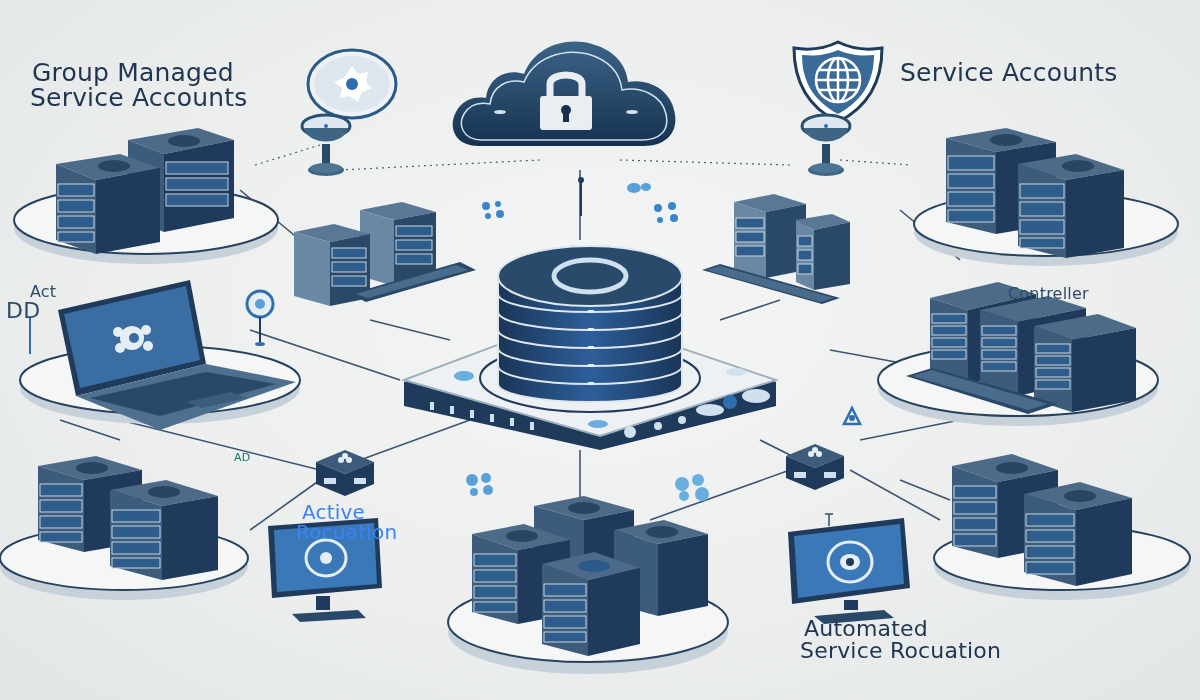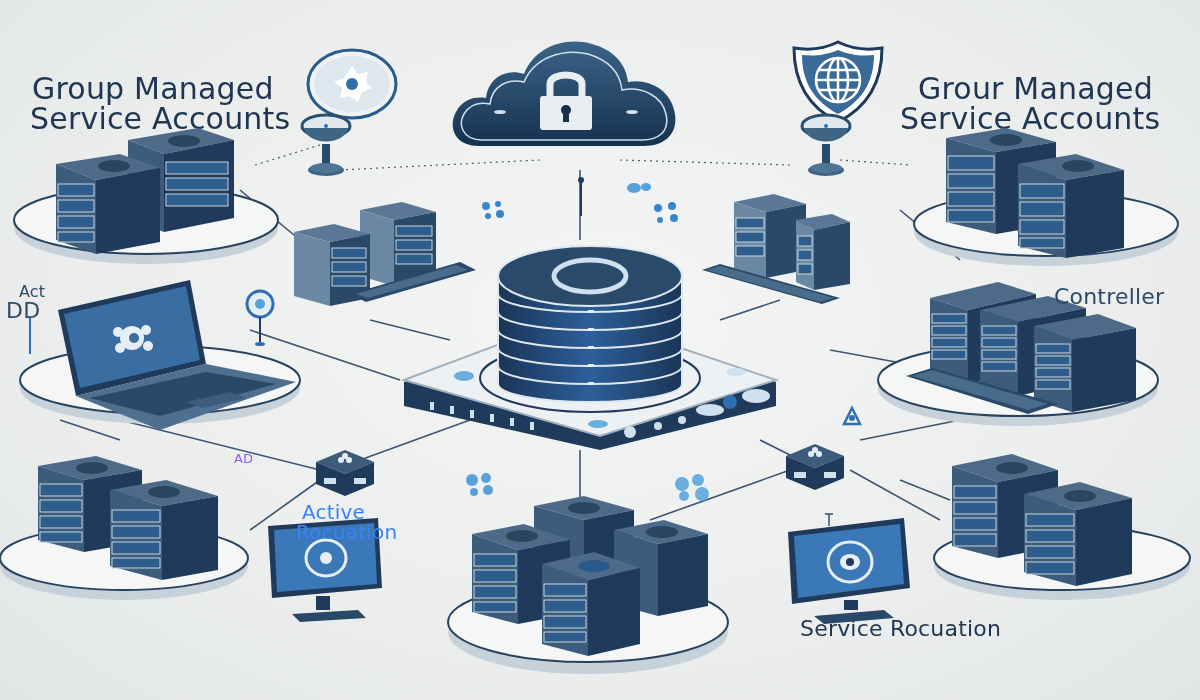--- a/index.html
+++ b/index.html
@@ -8,23 +8,23 @@
     background: radial-gradient(ellipse at 50% 45%, #f4f5f5 0%, #eceeee 60%, #e2e5e6 100%);
     font-family: "DejaVu Sans", sans-serif;
     position: relative;
   }
   .stage { position: absolute; inset: 0; }
   svg.links { position: absolute; left: 0; top: 0; width: 1200px; height: 700px; }
   .label {
     position: absolute; color: #1f3550; line-height: 1.0;
     font-family: "DejaVu Sans", sans-serif; letter-spacing: 0.2px;
   }
-  .label.title { font-size: 30px; margin-top: 14px; }
+  .label.title { font-size: 25px; }
   .label.small { font-size: 19px; color: #2e4a68; }
-  .label.tiny  { font-size: 13px; color: #8b5cf6; }
+  .label.tiny  { font-size: 11px; color: #0f766e; }
   .node { position: absolute; }
   .node svg { display: block; overflow: visible; }
 </style>
 </head>
 <body>
 
 <div class="stage">
 
   <svg class="links" viewBox="0 0 1200 700">
     <g stroke="#1f3a5a" stroke-width="1.6" fill="none" opacity="0.85">
@@ -62,21 +62,20 @@
   <div class="node" style="left:306px; top:48px;">
     <svg width="92" height="72" viewBox="0 0 92 72">
       <ellipse cx="46" cy="36" rx="44" ry="34" fill="#eef2f5" stroke="#2a5a8a" stroke-width="3"></ellipse>
       <ellipse cx="46" cy="36" rx="38" ry="28" fill="#dfe7ee"></ellipse>
       <path d="M46 18 L52 26 L62 24 L60 34 L66 40 L56 44 L52 54 L44 48 L34 50 L36 40 L28 34 L38 30 Z" fill="#ffffff"></path>
       <circle cx="46" cy="36" r="6" fill="#2f6fb0"></circle>
     </svg>
   </div>
 
   <div class="label title" style="left:900px; top:60px;">
-    <div style="margin-left:18px;">Grour Managed</div>
     <div>Service Accounts</div>
   </div>
 
   <div class="node" style="left:790px; top:40px;">
     <svg width="96" height="84" viewBox="0 0 96 84">
       <path d="M48 2 C64 10 80 10 92 8 C92 44 76 68 48 82 C20 68 4 44 4 8 C16 10 32 10 48 2 Z" fill="#ffffff" stroke="#1f3a5a" stroke-width="3"></path>
       <path d="M48 10 C62 16 74 16 84 15 C84 44 70 62 48 74 C26 62 12 44 12 15 C22 16 34 16 48 10 Z" fill="#3a6a98"></path>
       <g stroke="#ffffff" stroke-width="2.5" fill="none">
         <ellipse cx="48" cy="40" rx="22" ry="22"></ellipse>
         <ellipse cx="48" cy="40" rx="10" ry="22"></ellipse>
@@ -587,39 +586,40 @@
       <polygon points="8,18 114,6 118,66 12,80" fill="#3a78b8"></polygon>
       <ellipse cx="64" cy="44" rx="22" ry="20" fill="none" stroke="#e6eef5" stroke-width="3"></ellipse>
       <ellipse cx="64" cy="44" rx="10" ry="8" fill="#e6eef5"></ellipse>
       <circle cx="64" cy="44" r="4" fill="#1f3a5a"></circle>
       <rect x="58" y="82" width="14" height="10" fill="#1f3a5a"></rect>
       <polygon points="28,98 98,92 108,100 38,106" fill="#2a4968"></polygon>
     </svg>
   </div>
 
   <div class="label small" style="left:12px; top:284px;">
-    <div style="font-size:16px; margin-left:7px;">Act</div>
+    <div style="font-size:16px; margin-left:18px;">Act</div>
     <div style="font-size:22px; margin-left:-6px;">DD</div>
   </div>
   <div class="node" style="left:28px; top:318px;">
     <svg width="4" height="36" viewBox="0 0 4 36">
         <line x1="2" y1="0" x2="2" y2="36" stroke="#2f6fb0" stroke-width="2"></line>
       </svg>
   </div>
 
-  <div class="label" style="left:1054px; top:286px; font-size:22px; color:#2e4a68;">Contreller</div>
+  <div class="label" style="left:1008px; top:286px; font-size:16px; color:#2e4a68;">Contreller</div>
 
   <div class="label tiny" style="left:234px; top:452px;">AD</div>
 
   <div class="label" style="left:308px; top:502px; font-size:20px; color:#3b82f6;">
     <div style="margin-left:-6px;">Active</div>
     <div style="margin-left:-12px;">Rocuation</div>
   </div>
 
   <div class="label" style="left:800px; top:618px; font-size:22px; color:#1f3550;">
+    <div style="margin-left:4px;">Automated</div>
     <div>Service Rocuation</div>
   </div>
 
   <div class="node" style="left:824px; top:512px;">
     <svg width="10" height="14" viewBox="0 0 10 14">
         <line x1="5" y1="2" x2="5" y2="14" stroke="#2f4d70" stroke-width="1.5"></line>
         <line x1="1" y1="2" x2="9" y2="2" stroke="#2f4d70" stroke-width="1.5"></line>
       </svg>
   </div>
 

